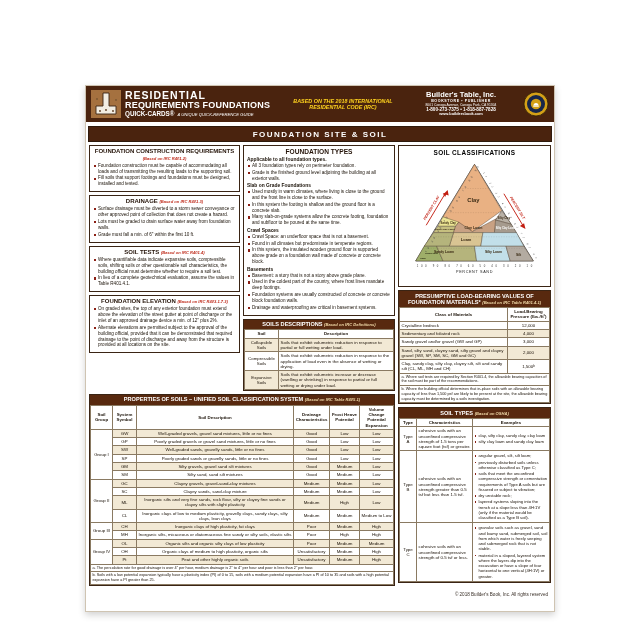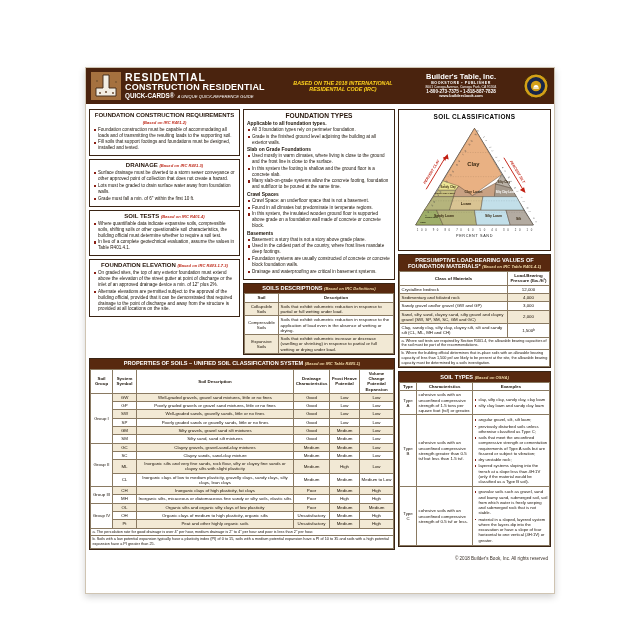--- a/index.html
+++ b/index.html
@@ -1,17 +1,17 @@
 <!DOCTYPE html>
 <html><head>
 <meta charset="utf-8">
 <style>
   html,body{margin:0;padding:0;width:640px;height:640px;background:#ffffff;font-family:"Liberation Sans",sans-serif;-webkit-font-smoothing:antialiased;}
   *{box-sizing:border-box;}
-  .card{position:absolute;left:85px;top:67px;width:470px;min-height:527px;background:#fff;border:1px solid #cfc4b2;box-shadow:0 3px 7px rgba(0,0,0,.18);}
+  .card{position:absolute;left:85px;top:85px;width:470px;min-height:527px;background:#fff;border:1px solid #cfc4b2;box-shadow:0 3px 7px rgba(0,0,0,.18);}
   
   .hdr{background:#4a230e;display:flex;align-items:center;gap:4px;padding:3px 5px;height:38px;border-bottom:2px solid #fff;}
   .hdr-icon{flex:0 0 30px;}
   .hdr-titles{flex:0 0 158px;color:#fff;line-height:1.02;}
   .t1{font-size:10.5px;font-weight:bold;letter-spacing:1px;}
   .t2{font-size:9px;font-weight:bold;letter-spacing:.2px;}
   .t3{display:flex;align-items:baseline;gap:3px;margin-top:1px;}
   .brand{font-size:6.3px;font-weight:bold;}
   .tag{font-size:4.2px;font-style:italic;}
   .code-note{flex:0 0 112px;color:#ffd21e;font-weight:bold;font-style:italic;font-size:5.4px;text-align:center;line-height:1.15;}
@@ -70,21 +70,21 @@
       <rect x="0" y="0" width="30" height="28" fill="#a5713f"></rect>
       <path d="M12,3 h6 v13 h7 v8 H5 v-8 h7 z" fill="#f2ede2" stroke="#3a2414" stroke-width="0.9"></path>
       <circle cx="9" cy="21" r="0.9" fill="#5a3a20"></circle>
         <circle cx="15" cy="20" r="0.9" fill="#5a3a20"></circle>
       <circle cx="22" cy="21" r="0.9" fill="#5a3a20"></circle>
         <circle cx="25" cy="10" r="0.9" fill="#7a5630"></circle>
       <circle cx="6" cy="9" r="0.9" fill="#7a5630"></circle>
     </svg>
     <div class="hdr-titles">
       <div class="t1">RESIDENTIAL</div>
-      <div class="t2">CONSTRUCTION RESIDENTIAL</div>
+      <div class="t2">REQUIREMENTS FOUNDATIONS</div>
       <div class="t3">
         <span class="brand">QUICK-CARDS®</span>
         <span class="tag">A UNIQUE QUICK-REFERENCE GUIDE</span>
       </div>
     </div>
     <div class="code-note">BASED ON THE 2018 INTERNATIONAL RESIDENTIAL CODE (IRC)</div>
     <div class="pub">
       <div class="pub-name">Builder's Table, Inc.</div>
       <div class="pub-sub">BOOKSTORE  •  PUBLISHER</div>
       <div class="pub-addr">8001 Canoga Avenue, Canoga Park, CA 91304</div>
@@ -93,20 +93,21 @@
     </div>
     <svg class="logo" viewBox="0 0 26 26" width="26" height="26">
       <circle cx="13" cy="13" r="12" fill="#d4a017" stroke="#2a1a08" stroke-width="0.8"></circle>
       <circle cx="13" cy="13" r="9" fill="#17264a"></circle>
       <circle cx="13" cy="13" r="5.2" fill="#d4a017"></circle>
       <path d="M10.5,14.5 a2.5,2.5 0 0 1 5,0 z" fill="#fff"></path>
       <rect x="10.2" y="14.6" width="5.6" height="1.1" fill="#fff"></rect>
     </svg>
   </div>
 
+  <div class="band">FOUNDATION SITE &amp; SOIL</div>
 
   <div class="content">
 
     <div class="colLM">
       <div class="lm-row">
 
         <div class="colL">
 
           <div class="box">
             <div class="bh">

